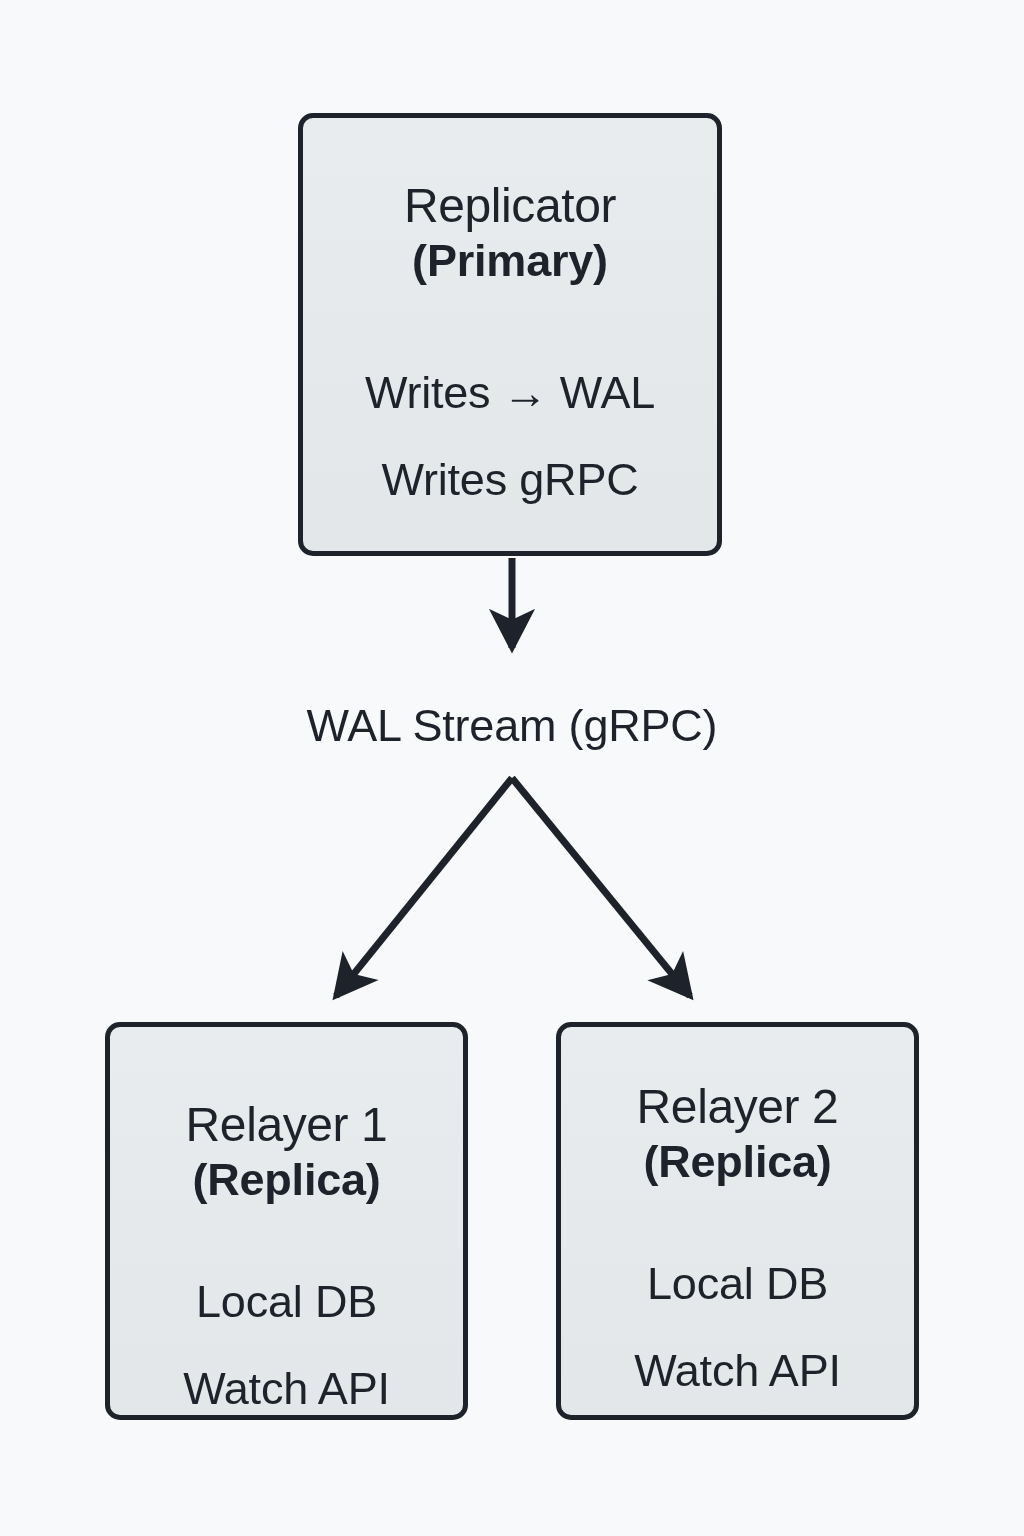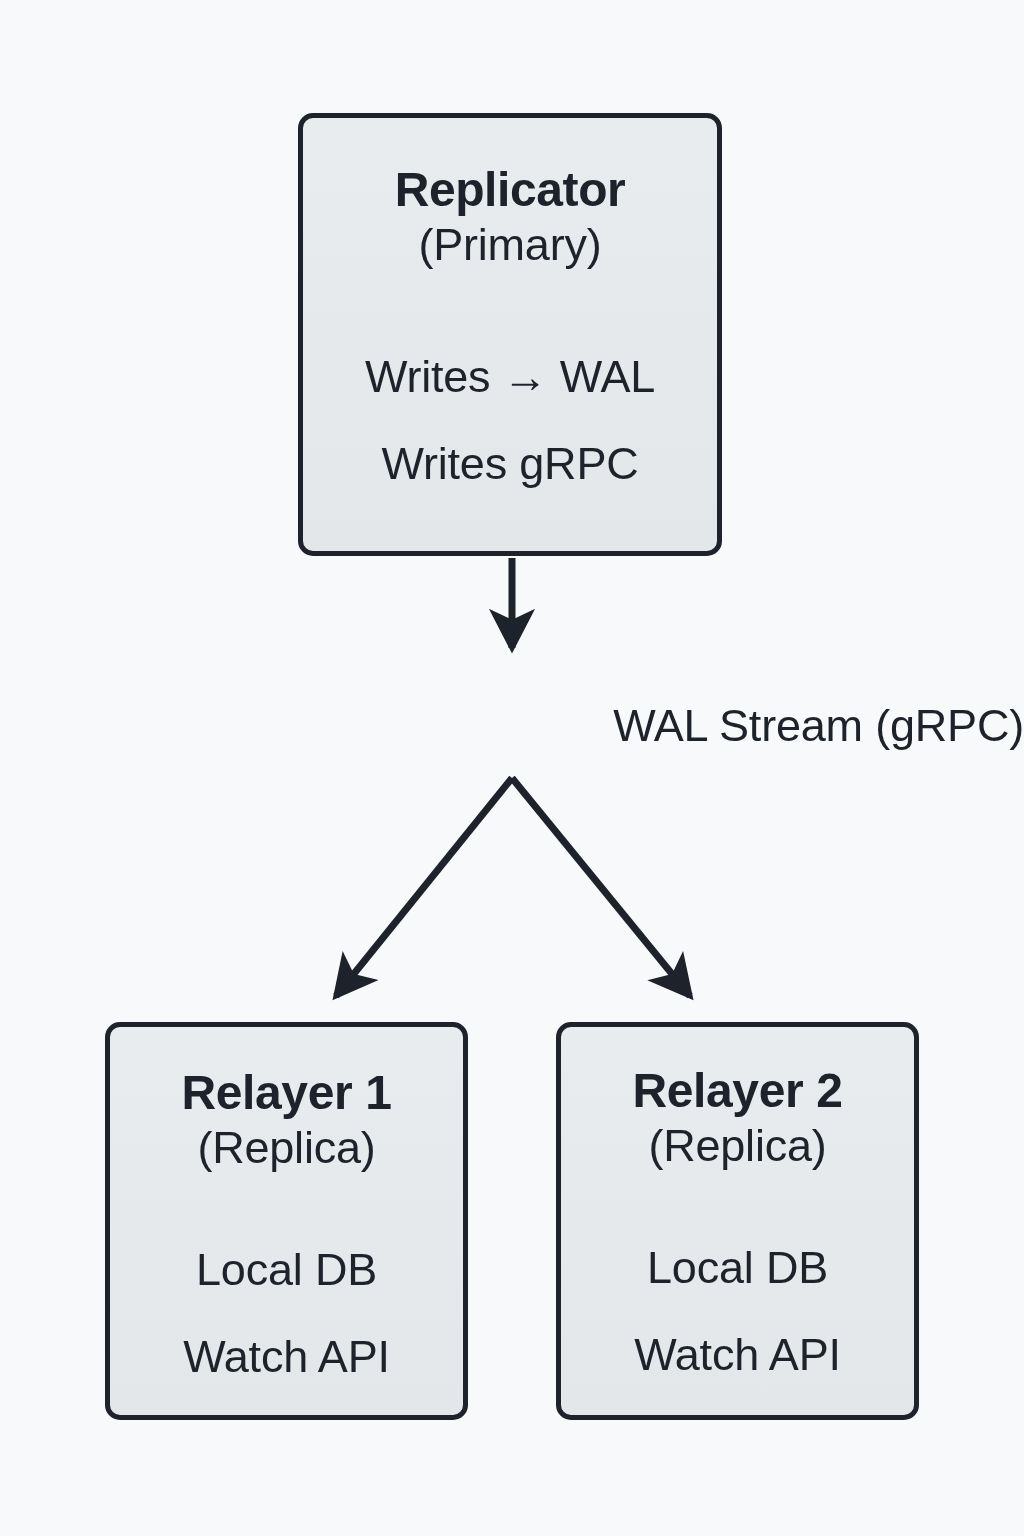--- a/index.html
+++ b/index.html
@@ -52,42 +52,43 @@
     width: 424px;
     height: 443px;
     padding-top: 44px;
   }
 
   #node-relayer-1 {
     left: 105px;
     top: 1022px;
     width: 363px;
     height: 398px;
-    padding-top: 38px;
+    padding-top: 54px;
   }
 
   #node-relayer-2 {
     left: 556px;
     top: 1022px;
     width: 363px;
     height: 398px;
     padding-top: 36px;
   }
 
   .node-title {
     font-size: 48px;
-    font-weight: bold;
+    font-weight: normal;
     line-height: 1.16;
     letter-spacing: -0.4px;
     white-space: nowrap;
+    margin-top: 16px;
   }
 
   .node-subtitle {
     font-size: 45px;
-    font-weight: normal;
+    font-weight: bold;
     line-height: 1.2;
     letter-spacing: -0.2px;
     white-space: nowrap;
   }
 
   .node-detail-block {
     display: flex;
     flex-direction: column;
     align-items: center;
   }
@@ -109,21 +110,21 @@
     letter-spacing: -0.2px;
     white-space: nowrap;
   }
 
   
   #edge-label-wal-stream {
     position: absolute;
     left: 0;
     top: 703px;
     width: 1024px;
-    text-align: right;
+    text-align: center;
     font-size: 45px;
     font-weight: normal;
     letter-spacing: -0.2px;
     line-height: 1;
     white-space: nowrap;
   }
 </style>
 </head>
 <body>
 

